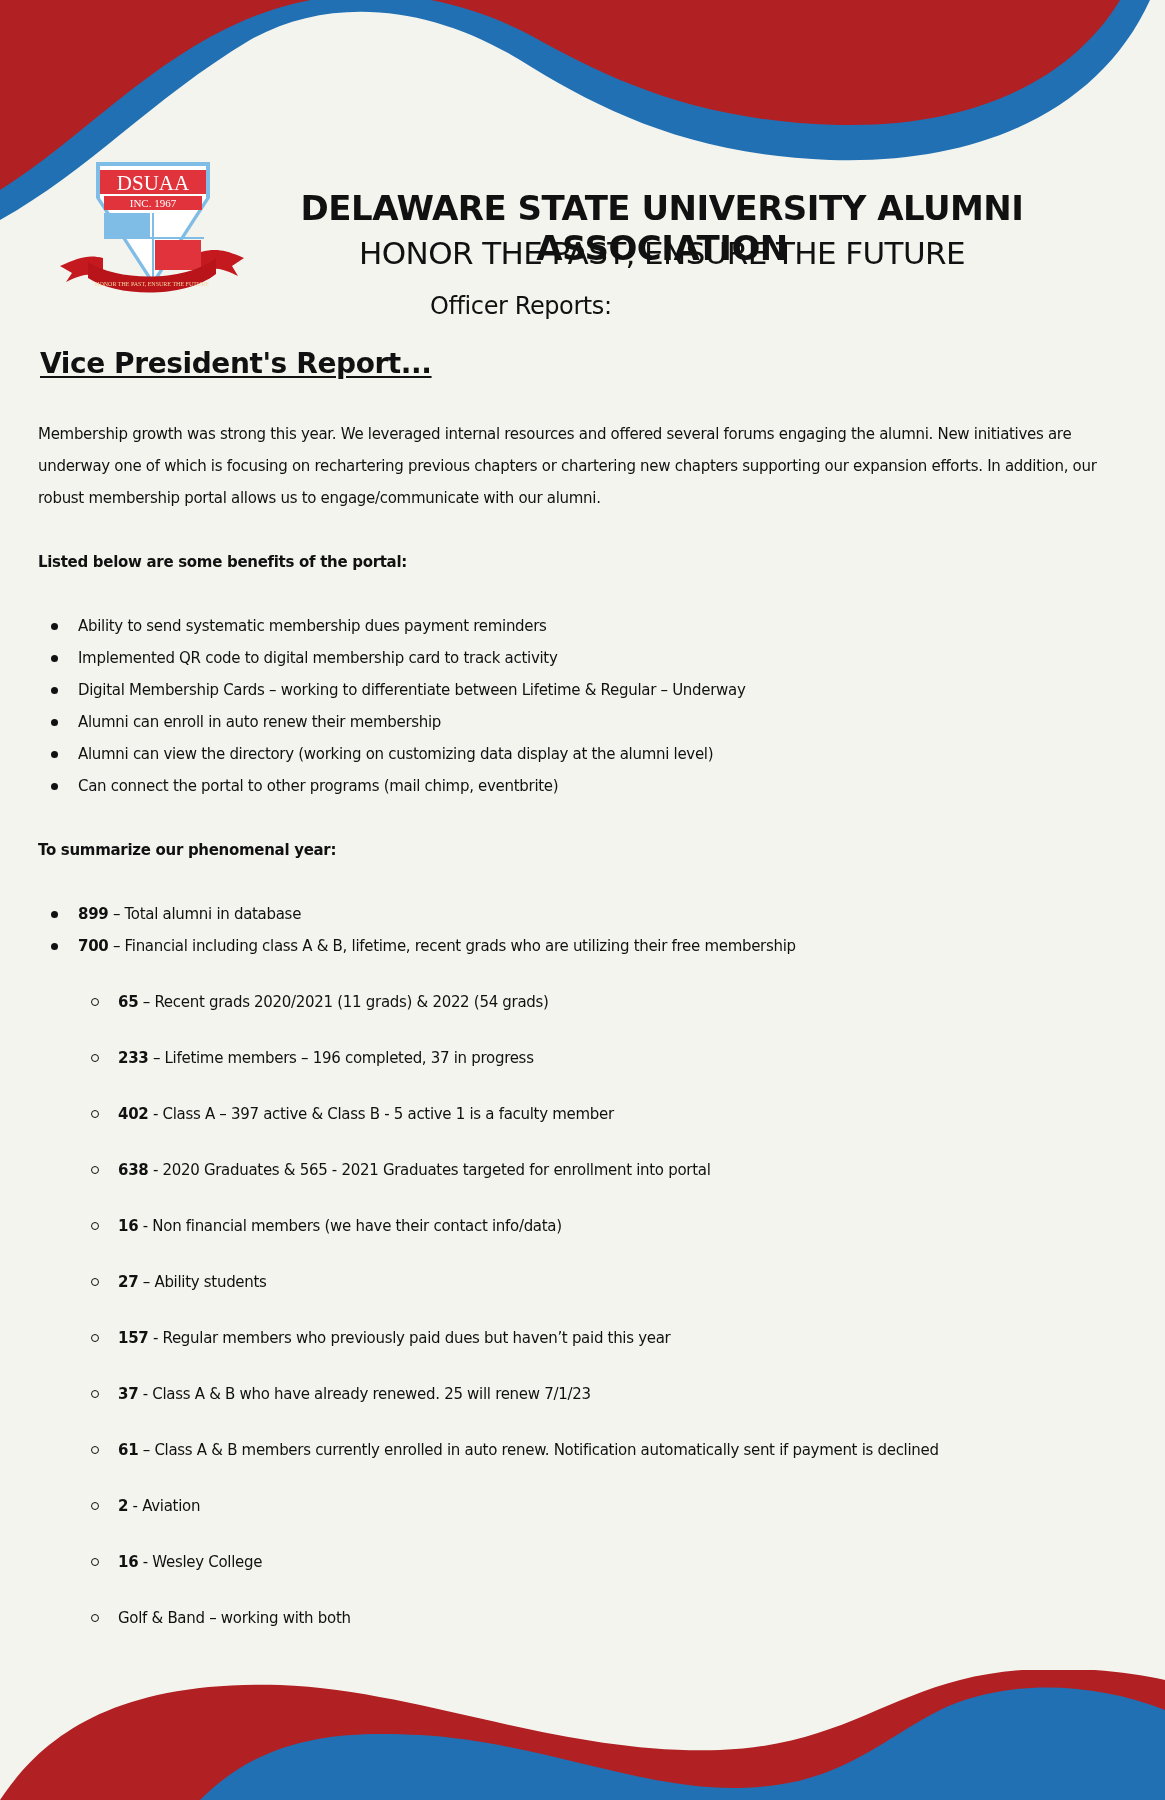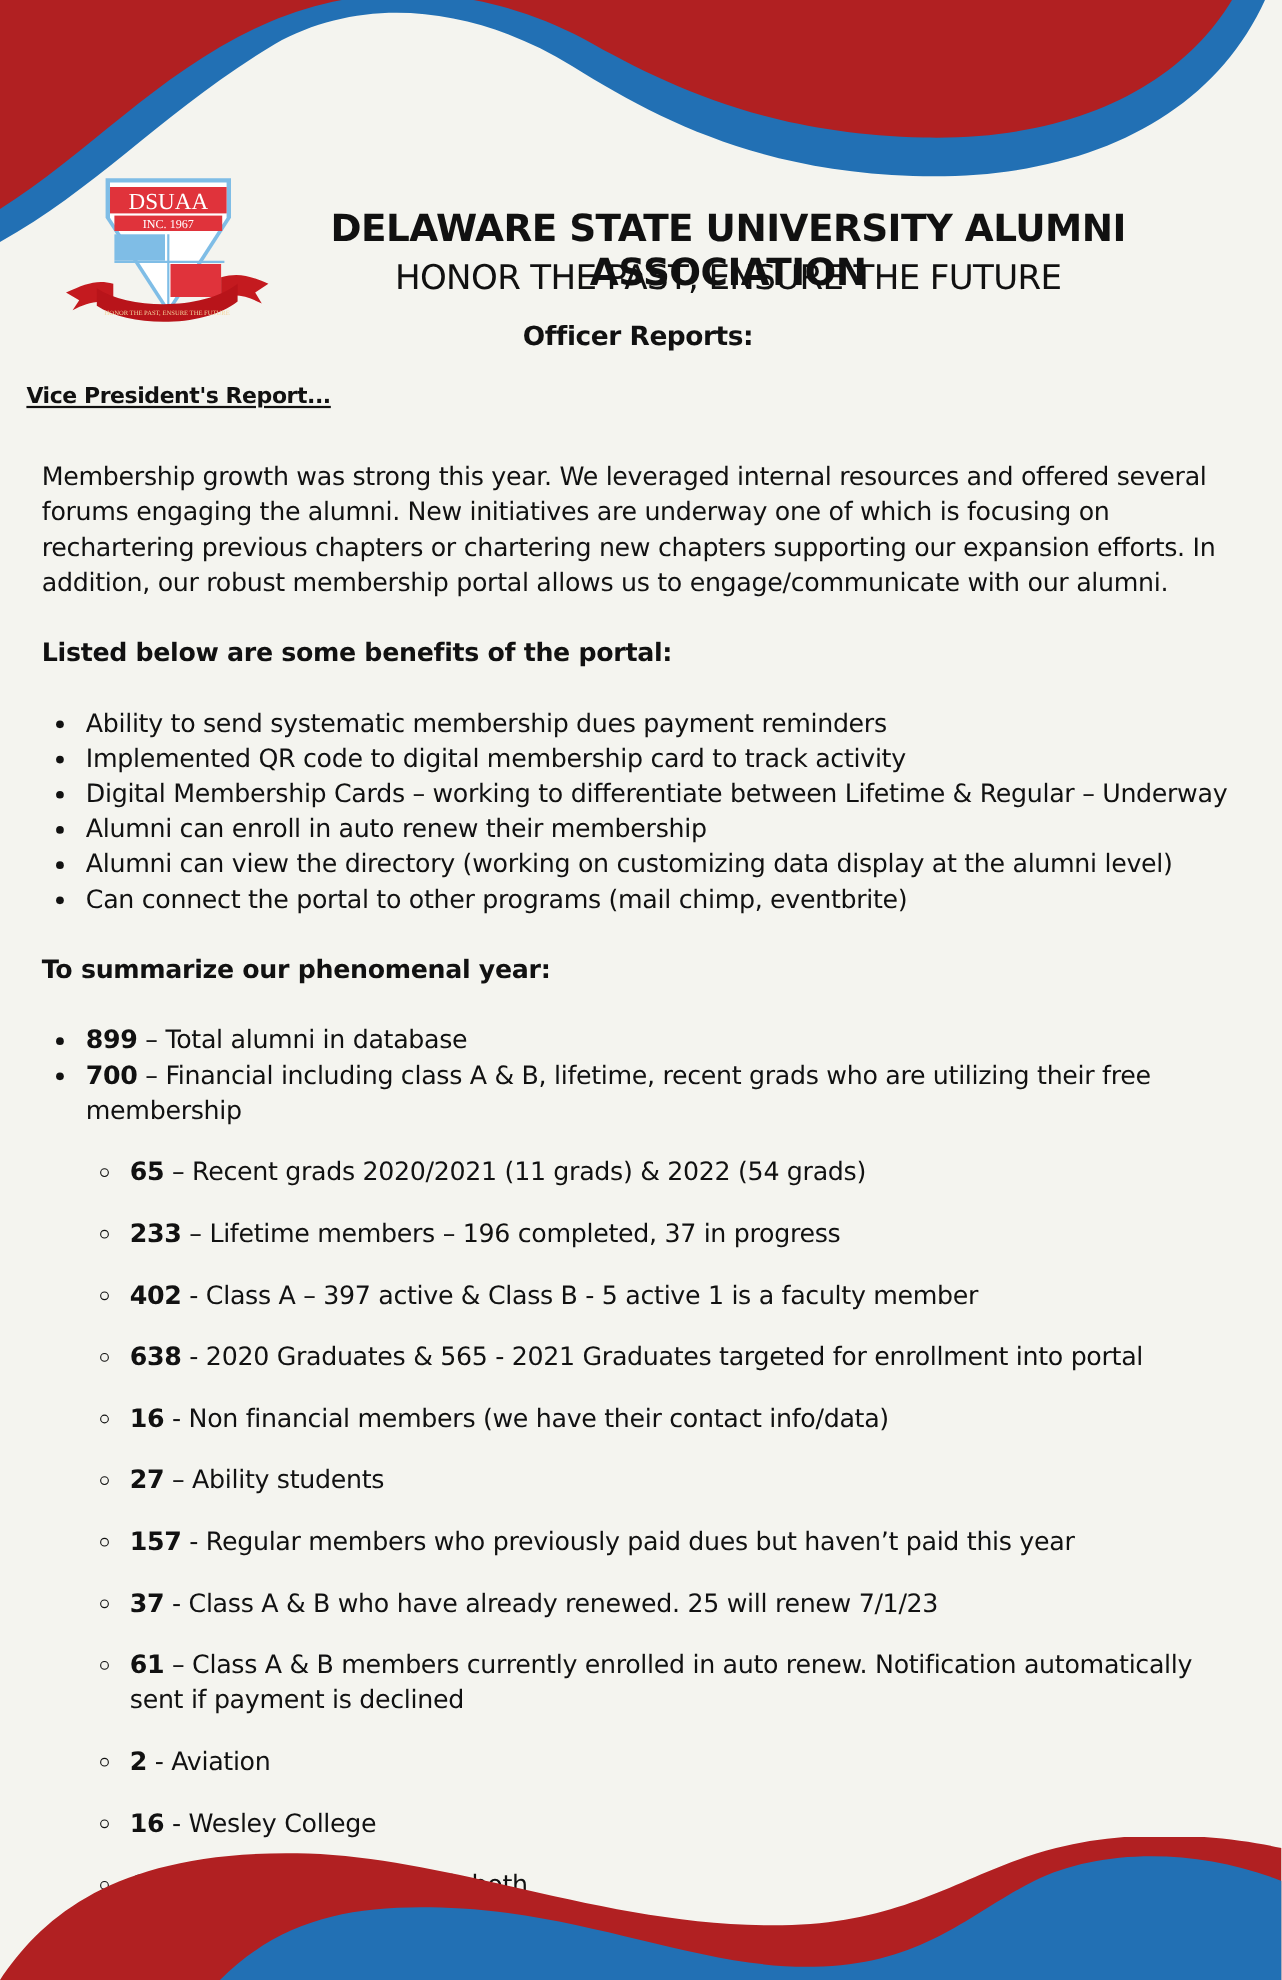--- a/index.html
+++ b/index.html
@@ -20,30 +20,30 @@
     text-align: center; font-weight: bold; font-size: 34px; letter-spacing: -0.5px;
     font-family: "DejaVu Sans", sans-serif;
   }
   .org-tagline {
     position: absolute; left: 244px; top: 235px; width: 836px;
     text-align: center; font-size: 31px; font-weight: normal; letter-spacing: -0.6px;
     font-family: "DejaVu Sans", sans-serif;
   }
   .section-title {
     position: absolute; left: 430px; top: 292px; width: 300px;
-    text-align: center; font-weight: bold; font-size: 24px; letter-spacing: -0.4px;
+    text-align: left; font-weight: normal; font-size: 24px; letter-spacing: -0.4px;
   }
   .report-heading {
-    position: absolute; left: 24px; top: 347px;
-    font-weight: bold; font-size: 20px; text-decoration: underline; letter-spacing: -0.4px;
+    position: absolute; left: 40px; top: 347px;
+    font-weight: bold; font-size: 28px; text-decoration: underline; letter-spacing: -0.4px;
     text-underline-offset: 3px;
   }
   .content {
     position: absolute; left: 38px; top: 418px; width: 1100px;
-    font-size: 23px; line-height: 32px; letter-spacing: -0.3px;
+    font-size: 15px; line-height: 32px; letter-spacing: -0.3px;
   }
   .content p { margin: 0; }
   .intro { margin-bottom: 32px !important; }
   .subhead { font-weight: bold; margin-bottom: 32px !important; }
   ul { margin: 0; padding: 0; list-style: none; }
   ul.lvl1 > li { position: relative; padding-left: 40px; }
   ul.lvl1 > li::before {
     content: ""; position: absolute; left: 13px; top: 13px;
     width: 7px; height: 7px; border-radius: 50%; background: #111;
   }

